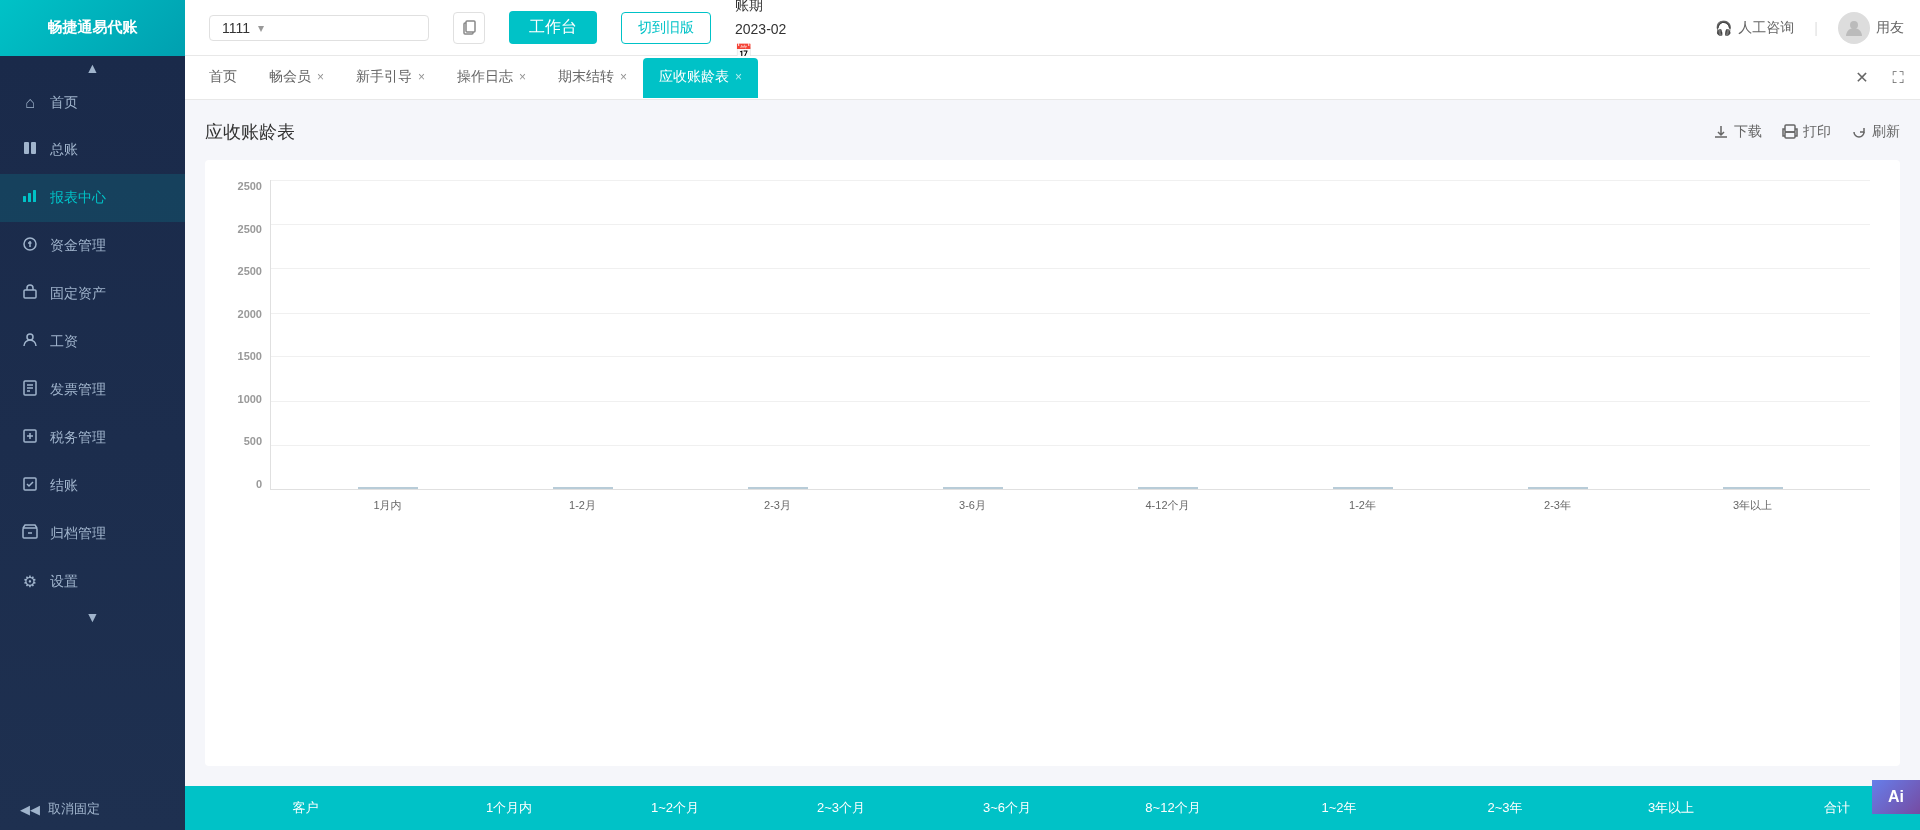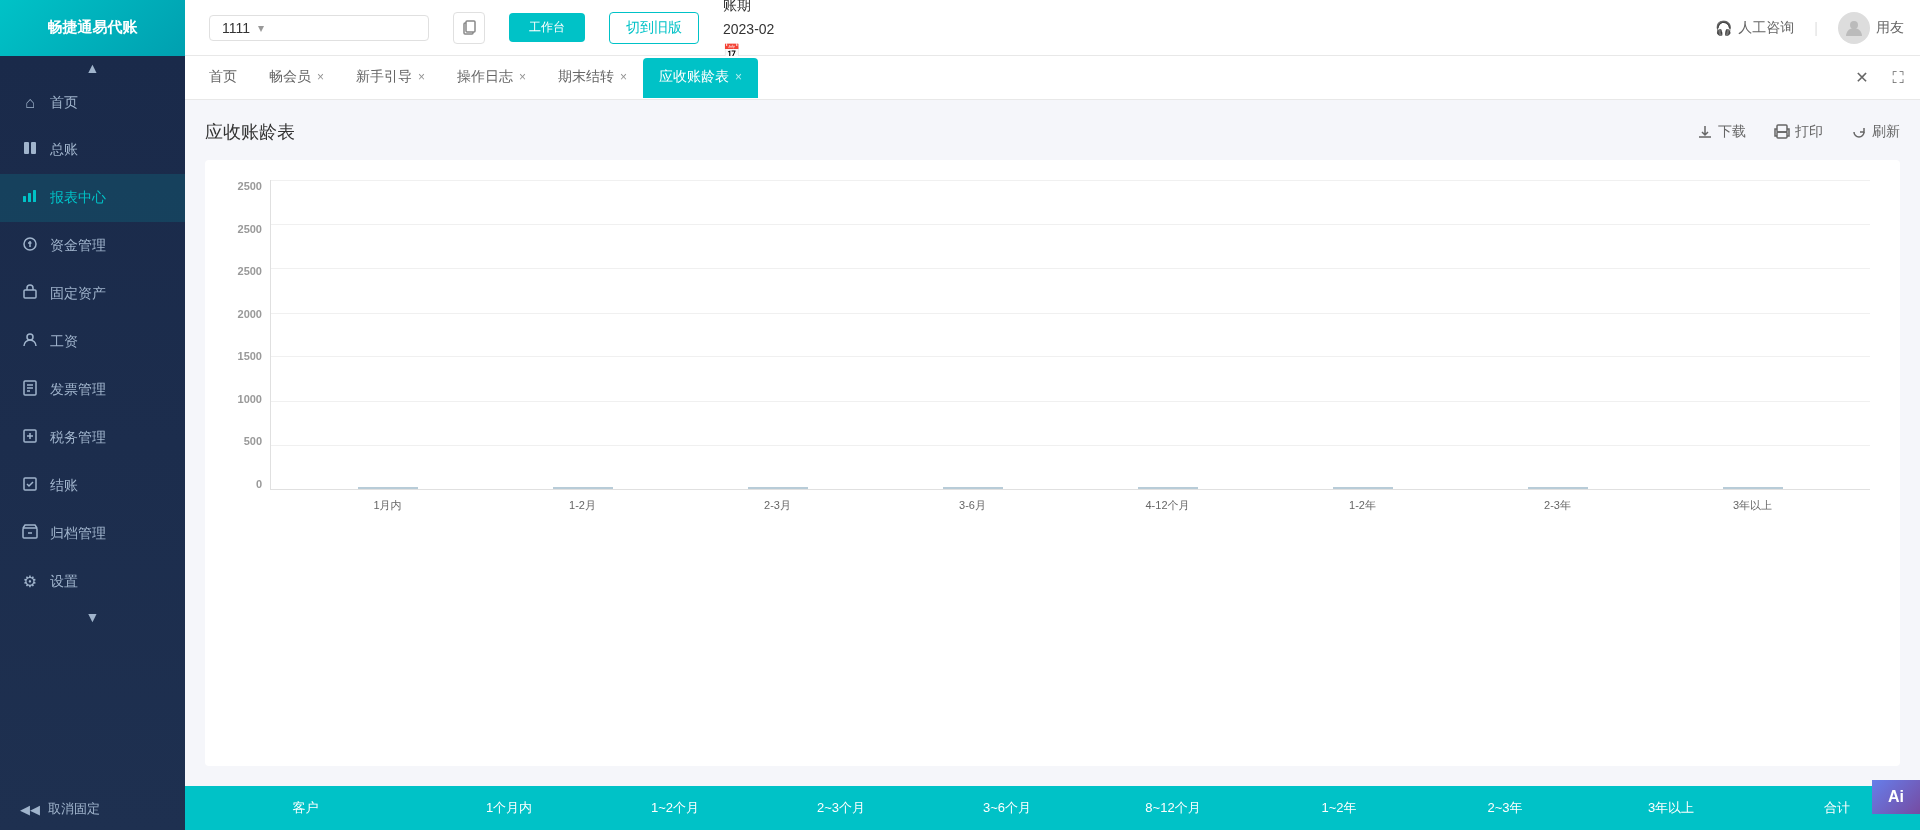--- a/index.html
+++ b/index.html
@@ -56,21 +56,21 @@
       color: #666;
       background: #fff;
     }
     .workbench-btn {
       background: #00c2c7;
       color: #fff;
       border: none;
       border-radius: 4px;
       padding: 6px 20px;
       cursor: pointer;
-      font-size: 12px;
+      font-size: 16px;
     }
     .switch-version-btn {
       border: 1px solid #00c2c7;
       color: #00c2c7;
       background: #fff;
       border-radius: 4px;
       padding: 6px 16px;
       cursor: pointer;
       font-size: 14px;
     }
@@ -239,21 +239,21 @@
       margin-bottom: 16px;
     }
     .page-title {
       font-size: 18px;
       color: #333;
       font-weight: 500;
     }
     .page-actions {
       display: flex;
       align-items: center;
-      gap: 28px;
+      gap: 20px;
     }
     .action-btn {
       display: flex;
       align-items: center;
       gap: 5px;
       color: #666;
       cursor: pointer;
       font-size: 14px;
       background: none;
       border: none;

